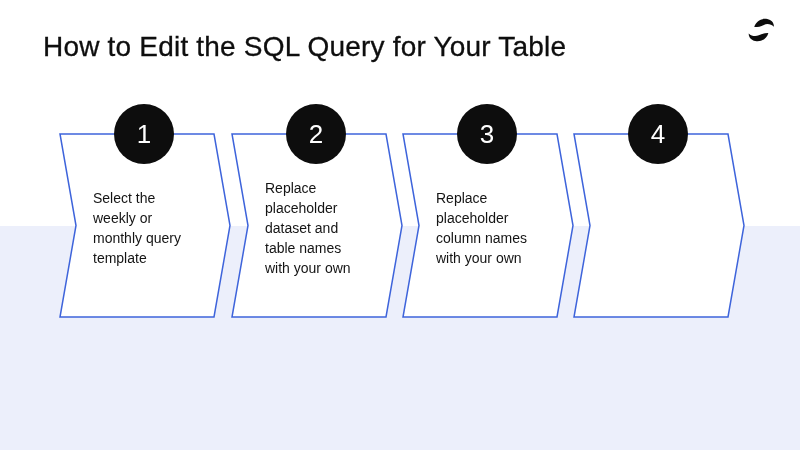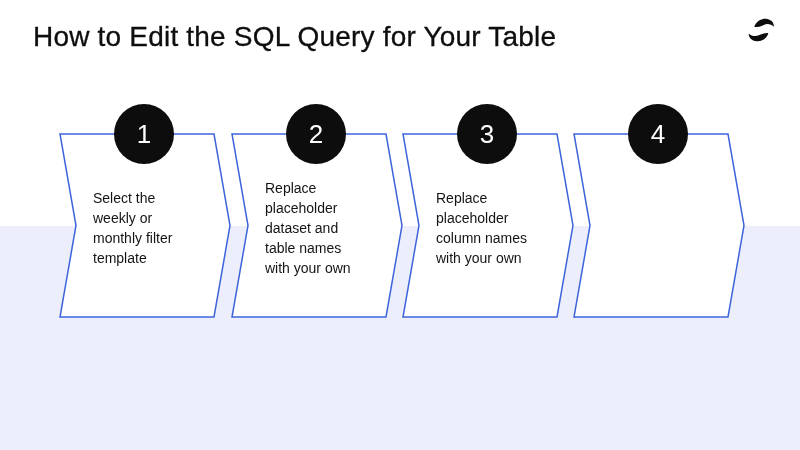--- a/index.html
+++ b/index.html
@@ -7,21 +7,21 @@
     width:800px;height:450px;position:relative;overflow:hidden;
     background:var(--background,#ffffff);
     font-family:"Liberation Sans",sans-serif;
     color:var(--text,#141414);
   }
   .band{
     position:absolute;left:0;top:226px;width:800px;height:224px;
     background:var(--band-lavender,#ECEFFB);
   }
   .title{
-    position:absolute;left:27px;top:14px;margin:6px;
+    position:absolute;left:27px;top:14px;margin:16px;
     font-size:28px;line-height:34px;font-weight:500;
     letter-spacing:0.2px;color:#0e0e0e;
     -webkit-text-stroke:0.3px #0e0e0e;
   }
   .logo{
     position:absolute;left:746px;top:16px;width:31px;height:28px;
   }
   .logo path{fill:#0c0c0c;}
   .steps{position:absolute;left:0;top:0;width:800px;height:450px;}
   .step{position:absolute;top:133px;width:172px;height:185px;}
@@ -69,21 +69,21 @@
 
   <div class="step">
     <svg class="chev" viewBox="0 0 172 185" aria-hidden="true">
       <polygon points="1,1 155,1 171,92.5 155,184 1,184 17,92.5"></polygon>
     </svg>
     <div class="badge">
       <span>1</span>
     </div>
     <div class="desc">Select the
 weekly or
-monthly filter
+monthly query
 template</div>
   </div>
 
   <div class="step">
     <svg class="chev" viewBox="0 0 172 185" aria-hidden="true">
       <polygon points="1,1 155,1 171,92.5 155,184 1,184 17,92.5"></polygon>
     </svg>
     <div class="badge">
       <span>2</span>
     </div>

